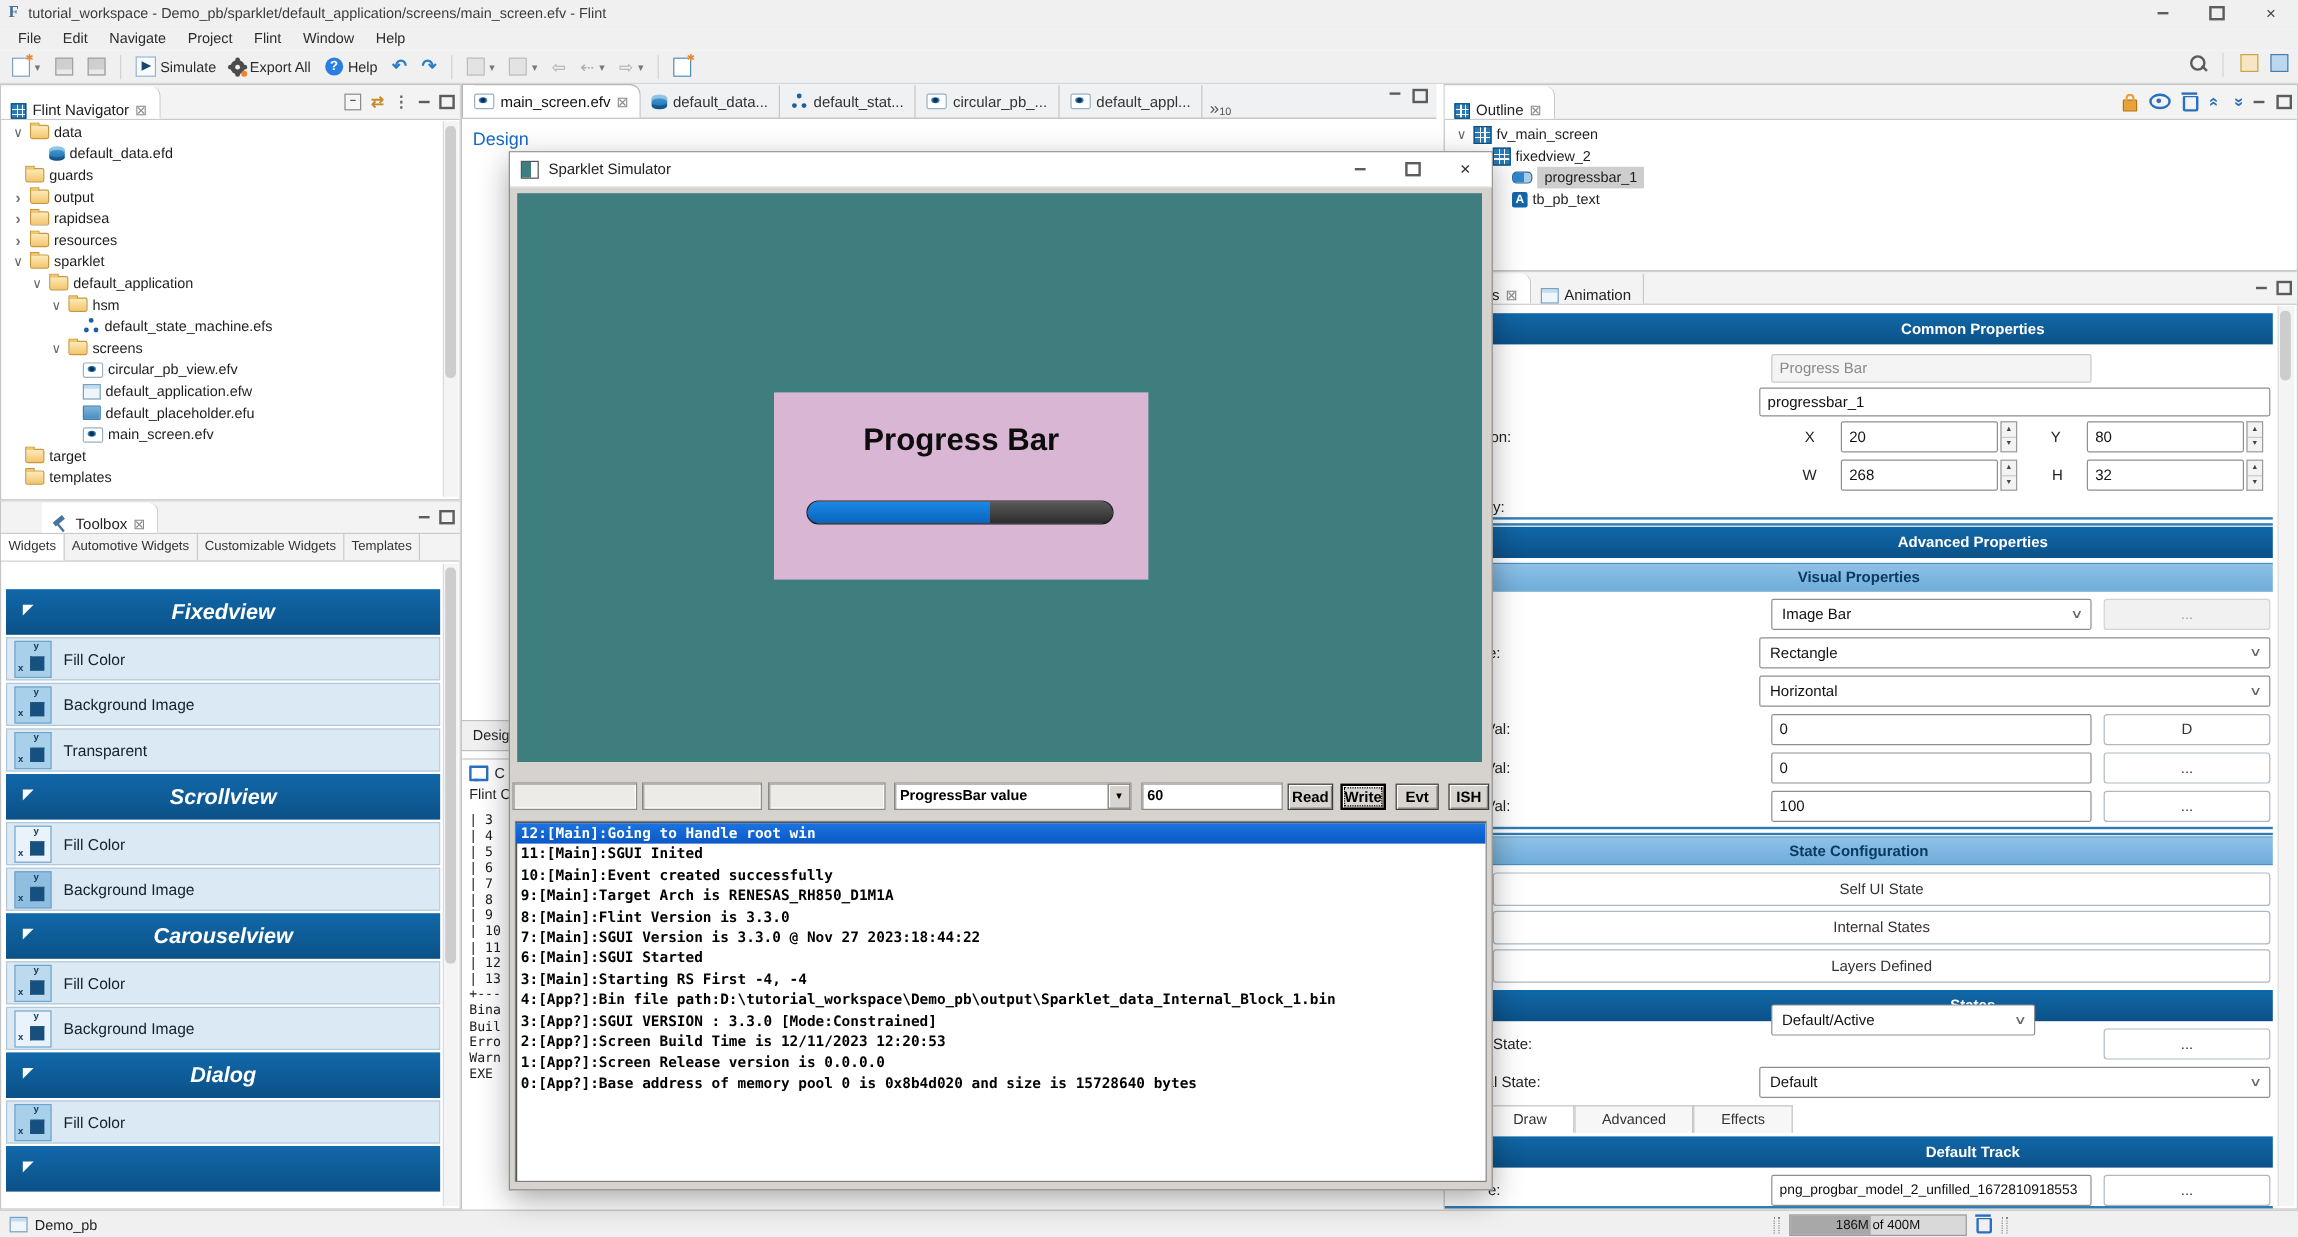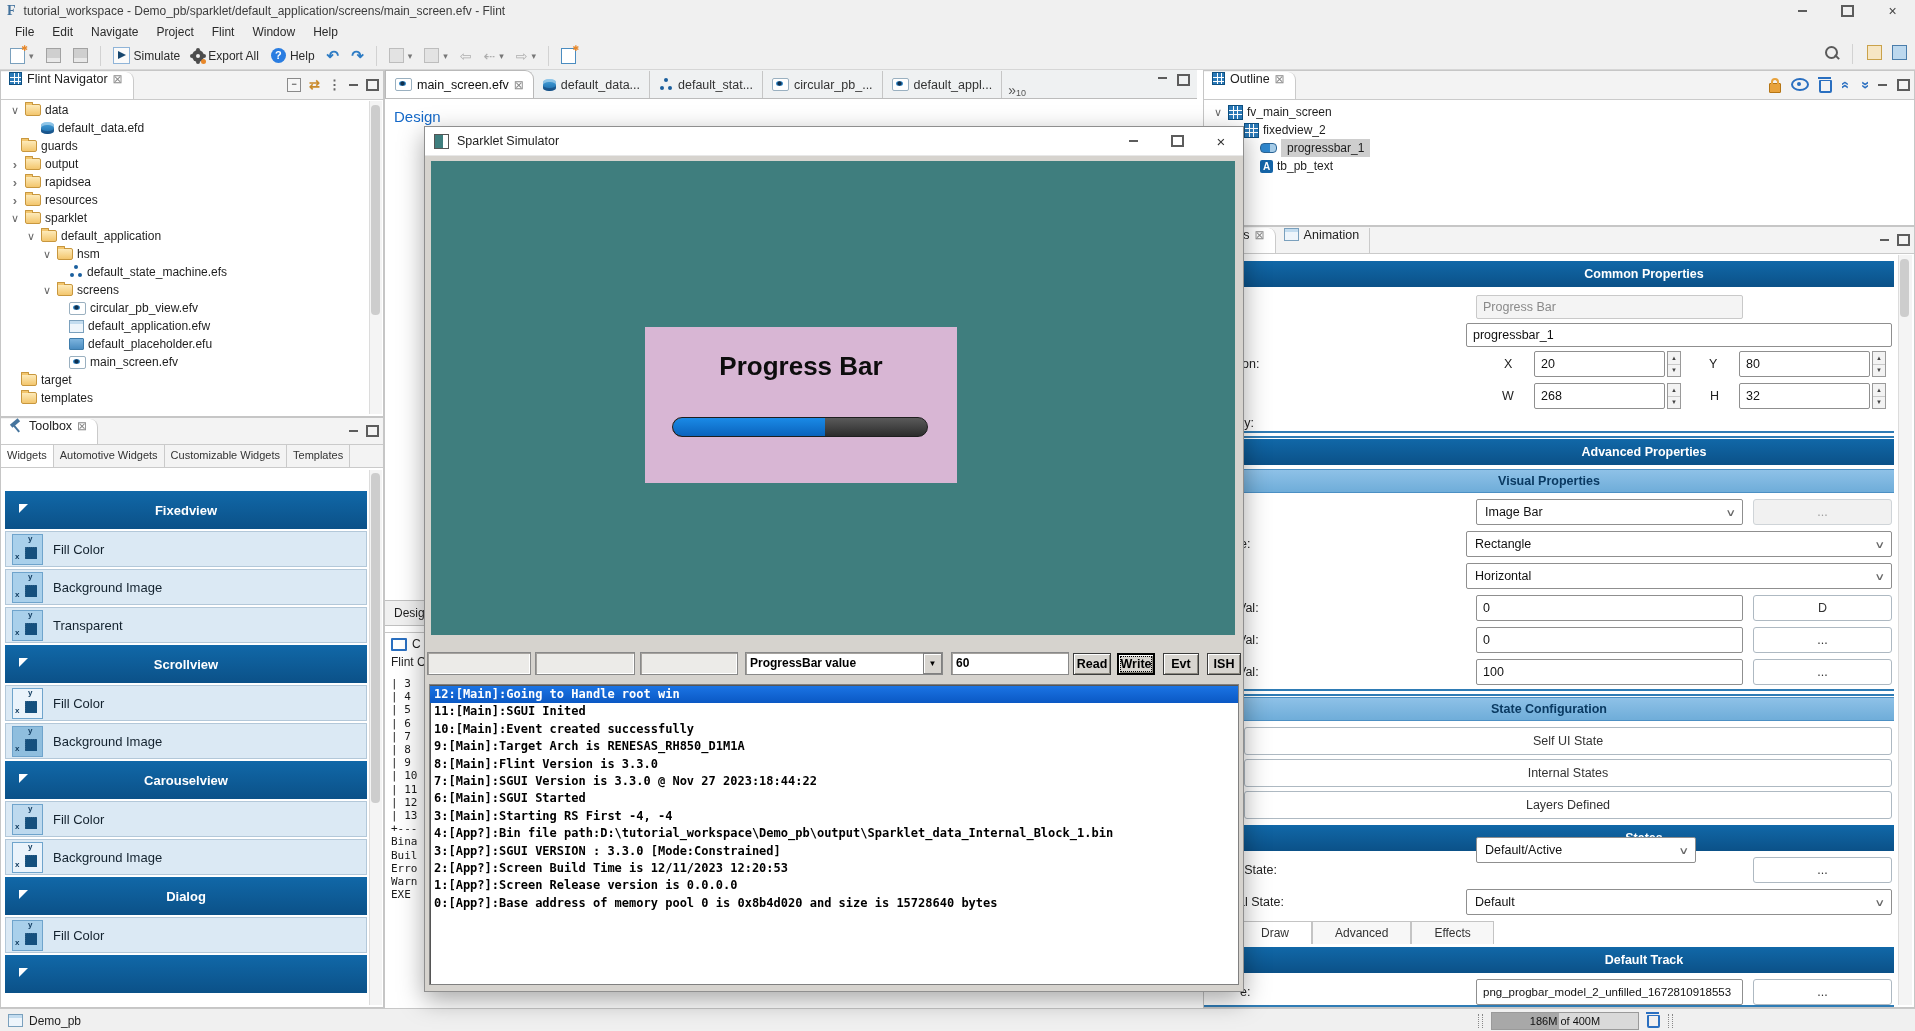--- a/index.html
+++ b/index.html
@@ -65,34 +65,34 @@
   .i-chev{color:#2a6fc0;font-weight:700;font-size:14px;display:inline-block;}
   .i-min{display:inline-block;width:9px;height:3px;border-bottom:2px solid #5c5c5c;margin-bottom:3px;flex:none;}
   .i-max{display:inline-block;width:9px;height:8px;border:2px solid #5c5c5c;flex:none;}
   .i-collapse{display:inline-block;width:12px;height:12px;border:1px solid #8a8a8a;background:#f6f6f6;color:#555;font:700 9px/11px "Liberation Sans",sans-serif;text-align:center;flex:none;}
   .i-link{color:#c98a2a;font-weight:700;font-size:13px;}
   .i-dots{color:#666;font-size:13px;font-weight:700;letter-spacing:0;}
   .closeglyph{color:#8a8a8a;font-size:12px;}
   
   .panel{background:#fff;border:1px solid #c6c6c6;box-sizing:border-box;}
   .phead{height:28px;background:#f3f3f3;border-bottom:1px solid #cacaca;display:flex;align-items:center;position:relative;}
-  .ptab{height:27px;background:#fff;border-right:1px solid #cacaca;border-top-right-radius:8px;display:flex;align-items:flex-start;gap:5px;padding:0 10px 0 8px;font-size:12.5px;color:#222;}
+  .ptab{height:27px;background:#fff;border-right:1px solid #cacaca;border-top-right-radius:8px;display:flex;align-items:flex-end;gap:5px;padding:0 10px 0 8px;font-size:12.5px;color:#222;}
   .phead-icons{position:absolute;right:4px;top:0;height:27px;display:flex;align-items:center;gap:8px;}
   .trow{height:18px;display:flex;align-items:center;gap:4px;font-size:12px;color:#1e1e1e;}
   .tw{width:12px;text-align:center;color:#666;font-size:11px;flex:none;}
   .tw.closed{font-size:13px;font-weight:700;color:#777;}
   .tl{white-space:nowrap;}
   .sel-row{background:#cecece;}
   .vscroll{background:#f4f4f4;border-left:1px solid #dcdcdc;}
   .vthumb{position:absolute;left:1px;width:9px;background:#cdcdcd;border-radius:4px;}
   
   .tbx-tabs{display:flex;height:22px;border-bottom:1px solid #cacaca;background:#f3f3f3;font-size:11px;}
   .tbx-tab{padding:4px 6px 0 6px;border-right:1px solid #cacaca;color:#333;white-space:nowrap;}
   .tbx-tab.active{background:#fff;font-weight:400;}
-  .tb-sec{height:38px;background:linear-gradient(#1168a8,#0b5188);color:#fff;font-weight:700;font-size:13px;display:flex;align-items:center;justify-content:center;position:relative;margin-top:2px;}
+  .tb-sec{height:38px;background:linear-gradient(#1168a8,#0b5188);color:#fff;font-weight:700;font-size:18px;display:flex;align-items:center;justify-content:center;position:relative;margin-top:2px;font-style:italic;}
   .tb-sec::before{content:"";position:absolute;left:14px;top:13px;border-top:9px solid #fff;border-right:9px solid transparent;}
   .tb-item{height:36px;margin-top:2px;background:#dbe9f4;border:1px solid #b3c8d9;display:flex;align-items:center;gap:10px;padding-left:6px;box-sizing:border-box;}
   .tb-tile{width:29px;height:29px;background:#a9d0eb;border:1px solid #6fa4cc;position:relative;flex:none;}
   .tb-tile::before{content:"y";position:absolute;left:15px;top:-1px;font:700 8px "Liberation Sans",sans-serif;color:#123c60;}
   .tb-tile::after{content:"x";position:absolute;left:2px;bottom:3px;font:700 8px "Liberation Sans",sans-serif;color:#123c60;}
   .tb-sq{position:absolute;left:12px;top:12px;width:11px;height:11px;background:#15507e;border-left:1px dotted #2c5d85;border-top:1px dotted #2c5d85;}
   .tb-label{font-size:13px;color:#13222e;}
   
   .etabs{left:384px;top:70px;width:812px;height:28px;background:#eff1f2;border-bottom:1px solid #bcbcbc;display:flex;align-items:flex-end;}
   .etab{height:27px;display:flex;align-items:center;gap:5px;padding:0 9px;border-right:1px solid #c6c6c6;font-size:12.5px;color:#333;white-space:nowrap;}
@@ -319,21 +319,21 @@
           <span class="i-folder"></span>
           <span class="tl">templates</span>
         </div>
     </div>
     <div class="vscroll" style="position:absolute;right:1px;top:30px;width:12px;bottom:2px;">
         <span class="vthumb" style="top:4px;height:210px;"></span>
       </div>
   </div>
 
   <div class="abs panel" style="left:0;top:417px;width:384px;height:591px;">
-    <div class="phead" style="height:26px;">
+    <div class="phead" style="height:26px;padding-left:34px;">
       <div class="ptab" style="height:25px;">
         <span class="i-hammer"></span>
         <span>Toolbox</span>
         <span class="closeglyph">⊠</span>
       </div>
       <div class="phead-icons" style="height:25px;">
         <span class="i-min"></span>
         <span class="i-max"></span>
       </div>
     </div>

